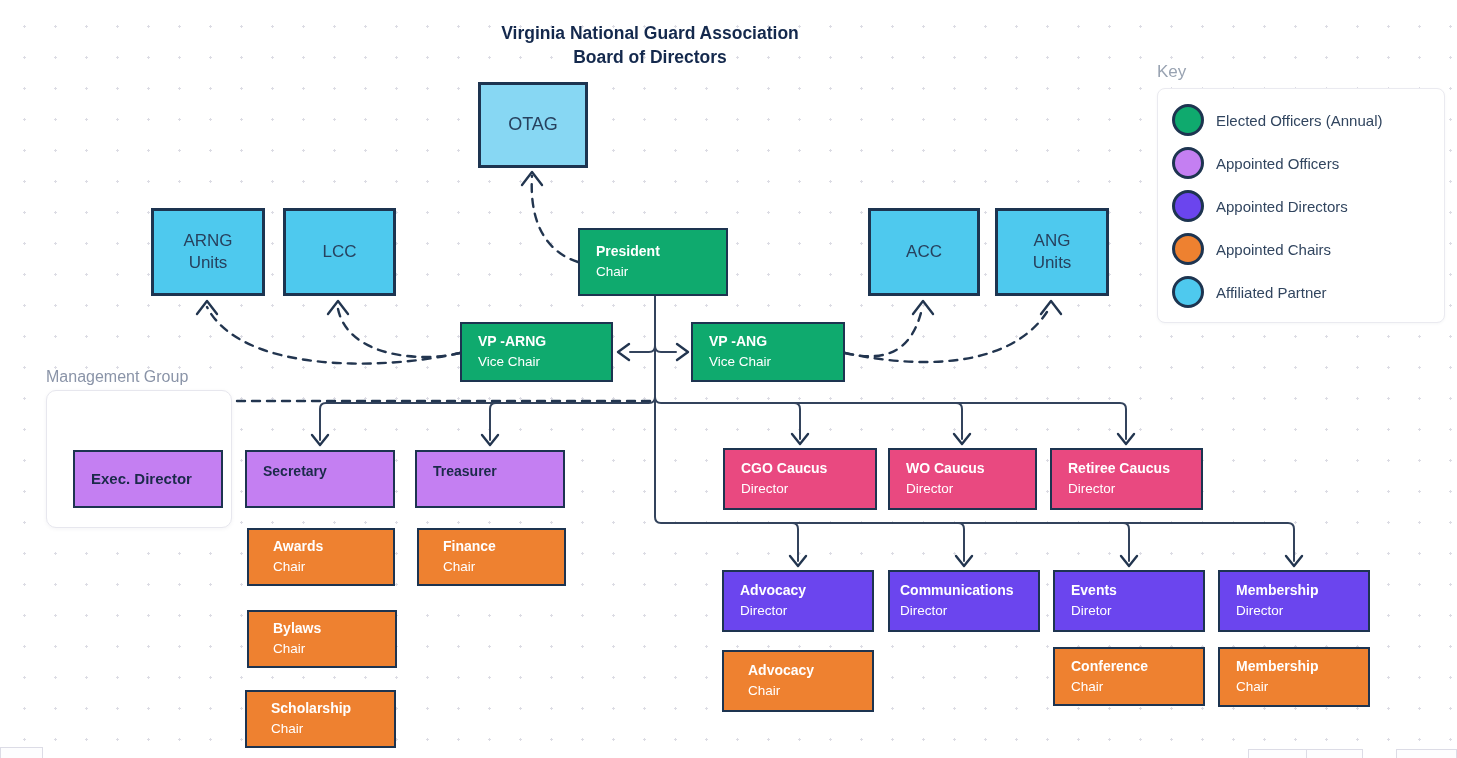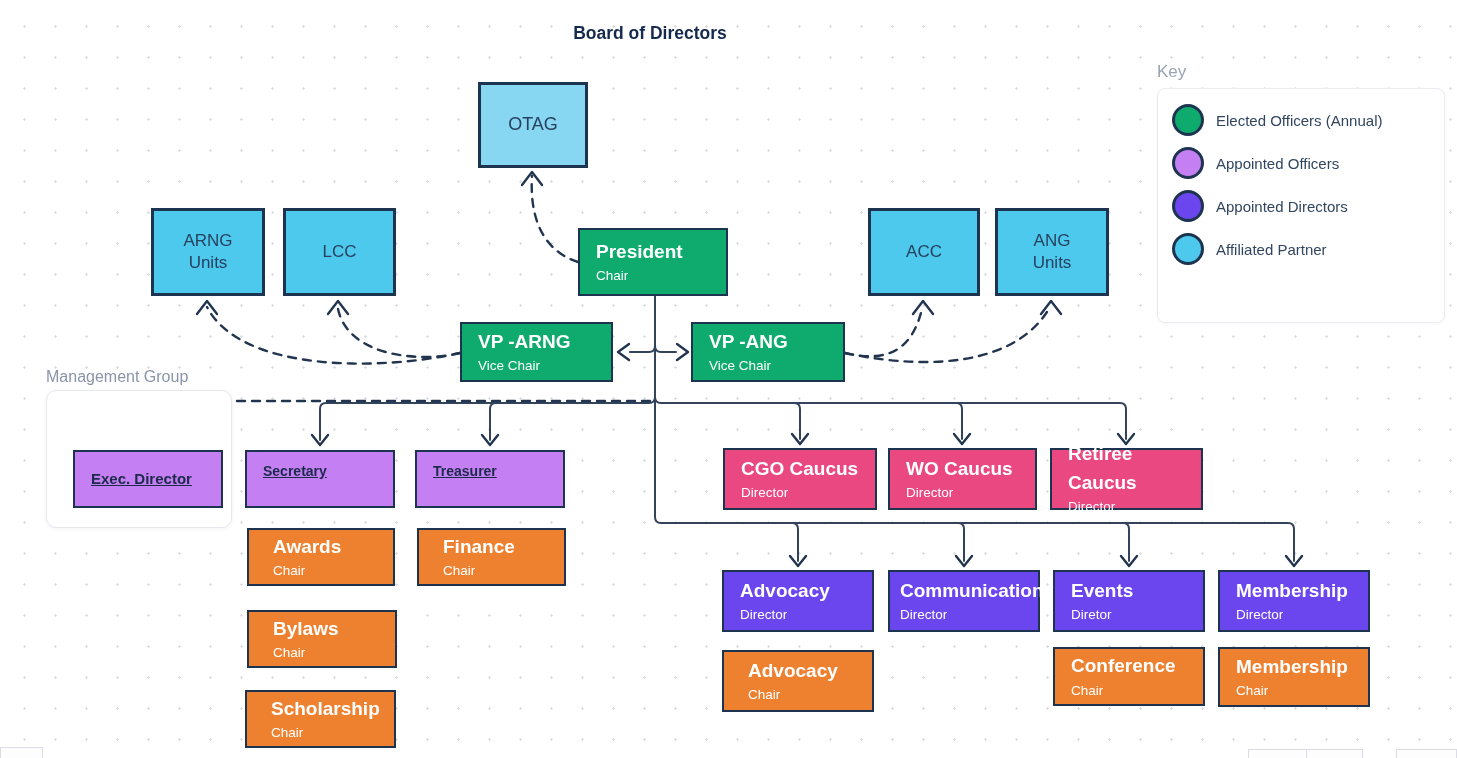--- a/index.html
+++ b/index.html
@@ -19,33 +19,33 @@
     left:350px; top:22px; width:600px; text-align:center;
     font-size:17.5px; font-weight:bold; color:#14294d; line-height:1.35;
   }
 
   
   .node {
     position:absolute; display:flex; flex-direction:column; justify-content:center;
     border:2.5px solid #1d3450; padding:6px 10px 6px 16px;
     line-height:1.5;
   }
-  .node .node-title { font-weight:bold; font-size:19px; color:#ffffff; }
+  .node .node-title { font-weight:bold; font-size:14px; color:#ffffff; }
   .node .node-sub   { font-size:13.5px; color:#ffffff; }
 
   .node-green  { background:var(--c-green); }
   .node-pink   { background:var(--c-pink); }
   .node-purple { background:var(--c-purple); }
   .node-orange { background:var(--c-orange); }
   .node-orange.indent { padding-left:24px; }
 
   .node-lilac {
     background:var(--c-lilac); justify-content:flex-start; padding-top:9px;
   }
-  .node-lilac .node-title { color:#1b2a4a; font-size:14px;text-decoration:underline; }
+  .node-lilac .node-title { color:#1b2a4a; font-size:14px; }
   .node-lilac.center { justify-content:center; padding-top:6px; }
   .node-lilac.center .node-title { font-size:15px; }
 
   .node-blue, .node-bluelight {
     align-items:center; justify-content:center; padding:4px; border-width:3px;
   }
   .node-blue  { background:var(--c-blue); }
   .node-bluelight { background:var(--c-bluelight); }
   .node-blue .node-title, .node-bluelight .node-title {
     font-weight:400; color:#27415e; font-size:17px; text-align:center; white-space:pre-line; line-height:1.3;
@@ -79,20 +79,21 @@
   
   .stub {
     position:absolute; background:#fdfdfe; border:1px solid #dcdce6;
   }
   .stub .divider { position:absolute; top:0; bottom:0; width:1px; background:#dcdce6; }
 </style>
 </head>
 <body>
 
 <div class="abs chart-title">
+  <div>Virginia National Guard Association</div>
   <div>Board of Directors</div>
 </div>
 
 <svg class="connectors" width="1457" height="758" viewBox="0 0 1457 758">
 
   <g stroke="#33435c" stroke-width="2" fill="none" stroke-linecap="round" stroke-linejoin="round">
     <path d="M655 296 V517 Q655 523 661 523 H1288 Q1294 523 1294 529 V561"></path>
     <path d="M792 523 Q798 523 798 529 V561"></path>
     <path d="M958 523 Q964 523 964 529 V561"></path>
     <path d="M1123 523 Q1129 523 1129 529 V561"></path>
@@ -250,20 +251,24 @@
   </div>
   <div class="key-item">
     <span class="key-dot" style="background:var(--c-lilac)"></span>
     <span class="key-item-label">Appointed Officers</span>
   </div>
   <div class="key-item">
     <span class="key-dot" style="background:var(--c-purple)"></span>
     <span class="key-item-label">Appointed Directors</span>
   </div>
   <div class="key-item">
+    <span class="key-dot" style="background:var(--c-orange)"></span>
+    <span class="key-item-label">Appointed Chairs</span>
+  </div>
+  <div class="key-item">
     <span class="key-dot" style="background:var(--c-blue)"></span>
     <span class="key-item-label">Affiliated Partner</span>
   </div>
 </div>
 
 <div class="stub" style="left:0;top:747px;width:43px;height:12px"></div>
 <div class="stub" style="left:1248px;top:749px;width:115px;height:10px">
   <div class="divider" style="left:57px"></div>
 </div>
 <div class="stub" style="left:1396px;top:749px;width:61px;height:10px"></div>

